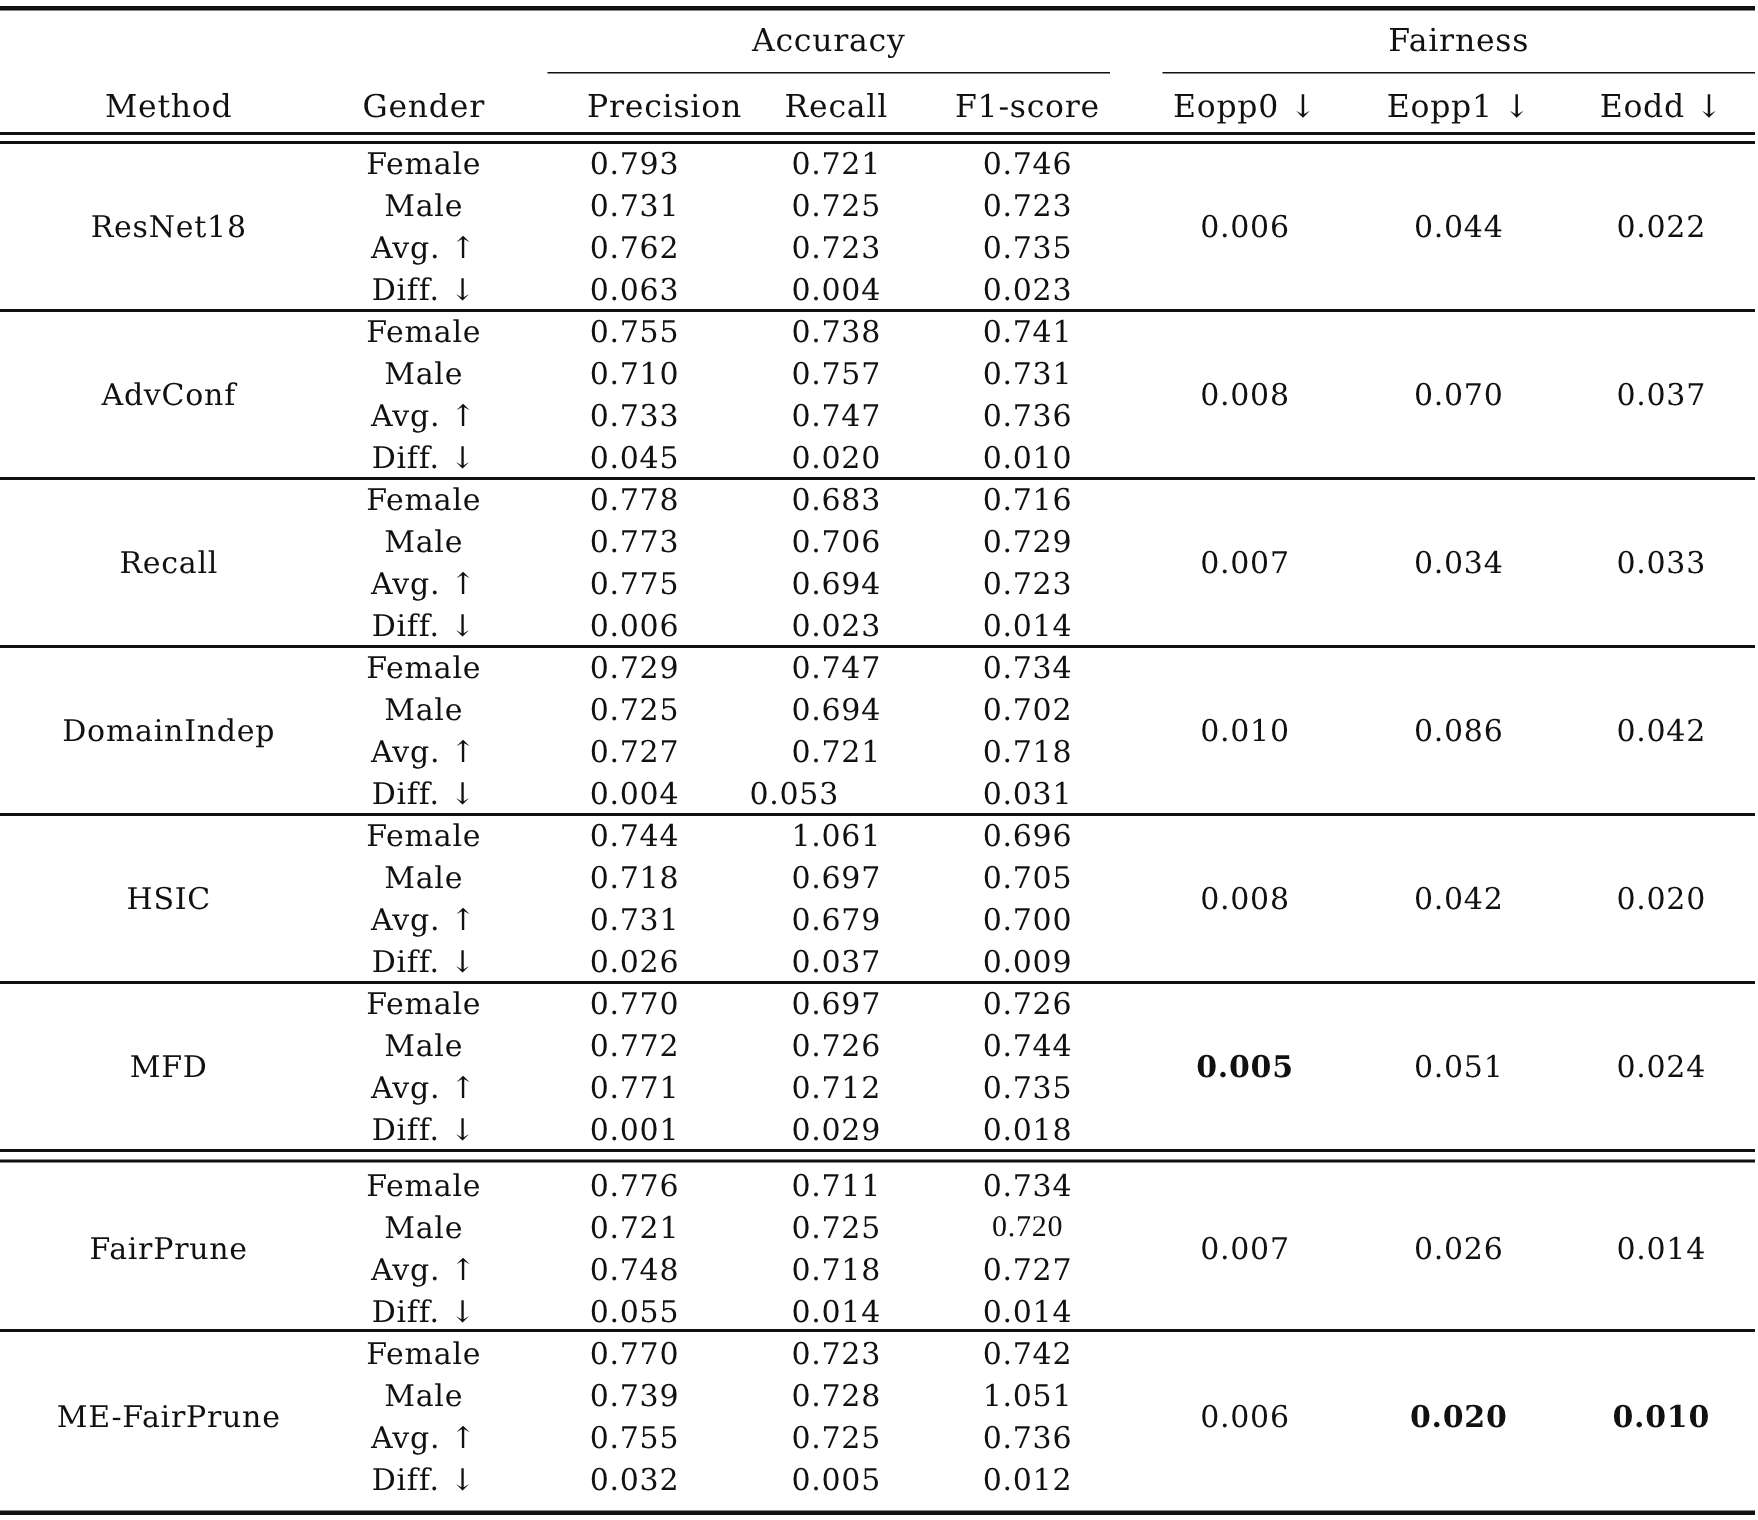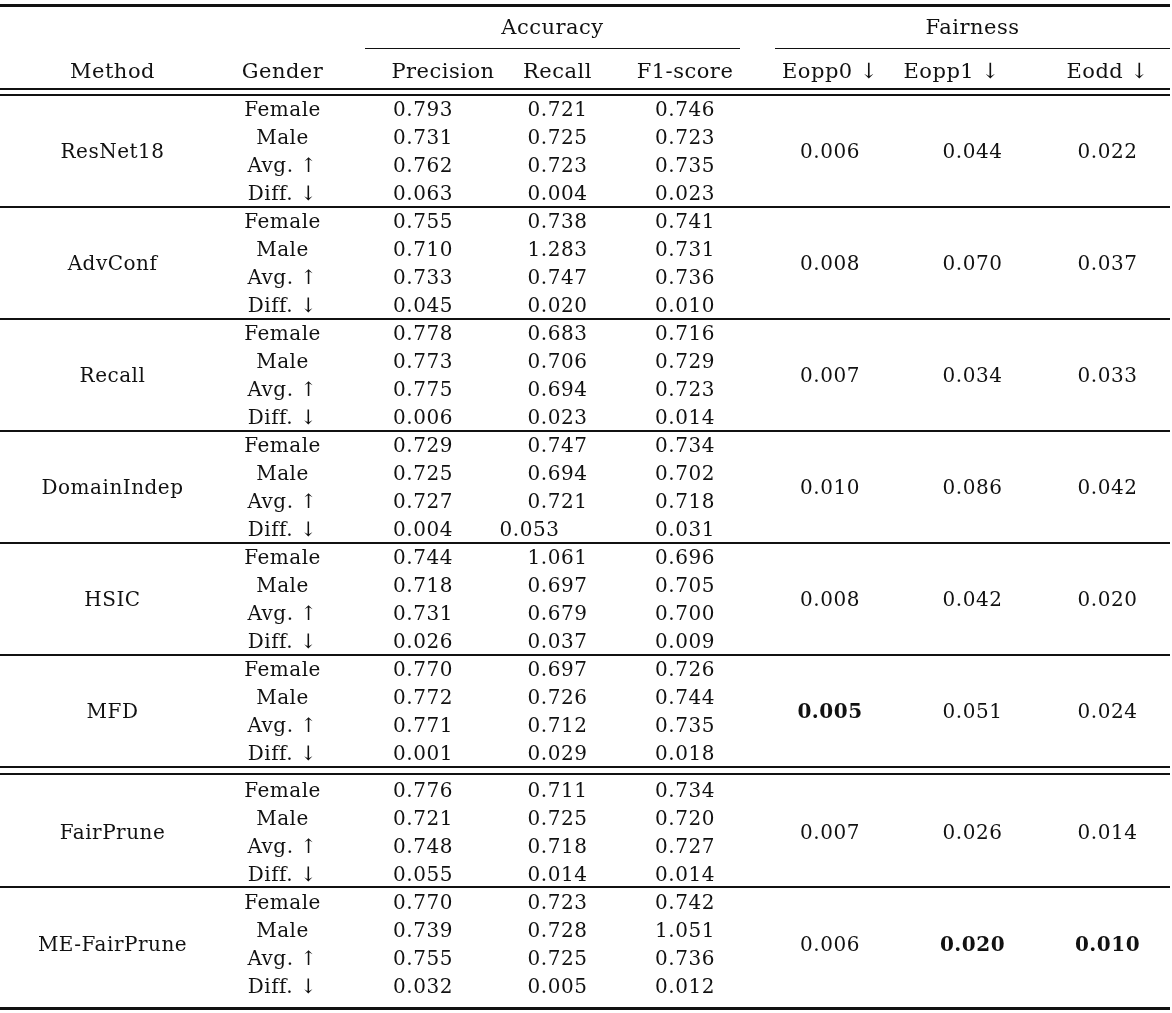--- a/index.html
+++ b/index.html
@@ -53,21 +53,21 @@
   <div class="cell hdr" style="left:775px; width:395px; top:13px;">Fairness</div>
   <div class="cmid" style="left:365px; width:375px; top:48px;"></div>
   <div class="cmid" style="left:775px; width:395px; top:48px;"></div>
 
   <div class="cell hdr" style="left:0px; width:225px; top:57px;">Method</div>
   <div class="cell hdr" style="left:225px; width:115px; top:57px;">Gender</div>
   <div class="cell hdr" style="left:382px; width:122px; top:57px;">Precision</div>
   <div class="cell hdr" style="left:500px; width:115px; top:57px;">Recall</div>
   <div class="cell hdr" style="left:625px; width:120px; top:57px;">F1-score</div>
   <div class="cell hdr" style="left:760px; width:140px; top:57px;">Eopp0 ↓</div>
-  <div class="cell hdr" style="left:879px; width:145px; top:57px;">Eopp1 ↓</div>
+  <div class="cell hdr" style="left:900px; width:145px; top:57px;">Eopp1 ↓</div>
   <div class="cell hdr" style="left:1045px; width:125px; top:57px;">Eodd ↓</div>
 
   <div class="rule thin" style="top:88px;"></div>
   <div class="rule thin" style="top:94px;"></div>
 
   <div id="body-rows">
       <div>
         <div class="cell" style="left: 0px; width: 225px; top: 137px;">ResNet18</div>
         <div class="cell" style="left: 225px; width: 115px; top: 95px;">Female</div>
         <div class="cell" style="left: 362px; width: 122px; top: 95px;">0.793</div>
@@ -90,21 +90,21 @@
         <div class="cell" style="left: 1045px; width: 125px; top: 137px;">0.022</div>
       </div>
       <div>
         <div class="cell" style="left: 0px; width: 225px; top: 249px;">AdvConf</div>
         <div class="cell" style="left: 225px; width: 115px; top: 207px;">Female</div>
         <div class="cell" style="left: 362px; width: 122px; top: 207px;">0.755</div>
         <div class="cell" style="left: 500px; width: 115px; top: 207px;">0.738</div>
         <div class="cell" style="left: 625px; width: 120px; top: 207px;">0.741</div>
         <div class="cell" style="left: 225px; width: 115px; top: 235px;">Male</div>
         <div class="cell" style="left: 362px; width: 122px; top: 235px;">0.710</div>
-        <div class="cell" style="left: 500px; width: 115px; top: 235px;">1.283</div>
+        <div class="cell" style="left: 500px; width: 115px; top: 235px;">0.757</div>
         <div class="cell" style="left: 625px; width: 120px; top: 235px;">0.731</div>
         <div class="cell" style="left: 225px; width: 115px; top: 263px;">Avg. ↑</div>
         <div class="cell" style="left: 362px; width: 122px; top: 263px;">0.733</div>
         <div class="cell" style="left: 500px; width: 115px; top: 263px;">0.747</div>
         <div class="cell" style="left: 625px; width: 120px; top: 263px;">0.736</div>
         <div class="cell" style="left: 225px; width: 115px; top: 291px;">Diff. ↓</div>
         <div class="cell" style="left: 362px; width: 122px; top: 291px;">0.045</div>
         <div class="cell" style="left: 500px; width: 115px; top: 291px;">0.020</div>
         <div class="cell" style="left: 625px; width: 120px; top: 291px;">0.010</div>
         <div class="cell" style="left: 760px; width: 140px; top: 249px;">0.008</div>
@@ -201,21 +201,21 @@
       </div>
       <div>
         <div class="cell" style="left: 0px; width: 225px; top: 818px;">FairPrune</div>
         <div class="cell" style="left: 225px; width: 115px; top: 776px;">Female</div>
         <div class="cell" style="left: 362px; width: 122px; top: 776px;">0.776</div>
         <div class="cell" style="left: 500px; width: 115px; top: 776px;">0.711</div>
         <div class="cell" style="left: 625px; width: 120px; top: 776px;">0.734</div>
         <div class="cell" style="left: 225px; width: 115px; top: 804px;">Male</div>
         <div class="cell" style="left: 362px; width: 122px; top: 804px;">0.721</div>
         <div class="cell" style="left: 500px; width: 115px; top: 804px;">0.725</div>
-        <div class="cell" style="left: 625px; width: 120px; top: 804px;">0.720</div>
+        <div class="cell" style="left: 625px; width: 120px; top: 804px; font-family: Liberation Serif, serif;">0.720</div>
         <div class="cell" style="left: 225px; width: 115px; top: 832px;">Avg. ↑</div>
         <div class="cell" style="left: 362px; width: 122px; top: 832px;">0.748</div>
         <div class="cell" style="left: 500px; width: 115px; top: 832px;">0.718</div>
         <div class="cell" style="left: 625px; width: 120px; top: 832px;">0.727</div>
         <div class="cell" style="left: 225px; width: 115px; top: 860px;">Diff. ↓</div>
         <div class="cell" style="left: 362px; width: 122px; top: 860px;">0.055</div>
         <div class="cell" style="left: 500px; width: 115px; top: 860px;">0.014</div>
         <div class="cell" style="left: 625px; width: 120px; top: 860px;">0.014</div>
         <div class="cell" style="left: 760px; width: 140px; top: 818px;">0.007</div>
         <div class="cell" style="left: 900px; width: 145px; top: 818px;">0.026</div>

